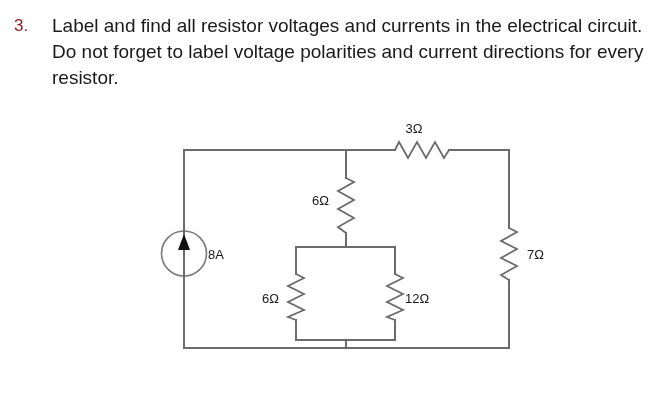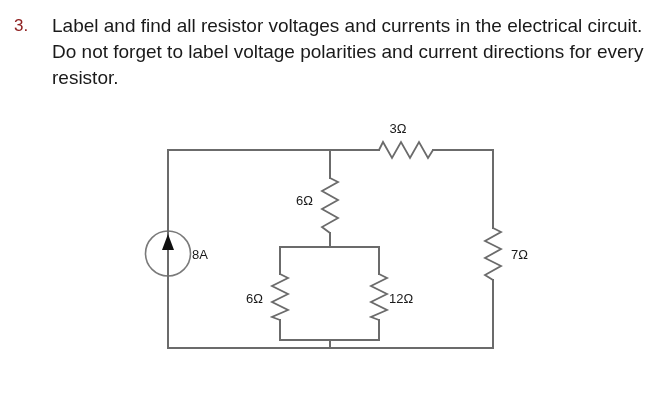--- a/index.html
+++ b/index.html
@@ -49,21 +49,21 @@
     line-height: 26px;
     color: #1a1a1a;
     font-family: "Liberation Sans", sans-serif;
     white-space: pre-wrap;
     word-break: normal;
   }
 
   
   .circuit-wrap {
     position: absolute;
-    left: 0;
+    left: 16px;
     top: 108px;
     width: 568px;
     height: 294px;
   }
   .circuit-svg {
     display: block;
   }
   .wire {
     stroke: #6b6b6b;
     stroke-width: 2;

